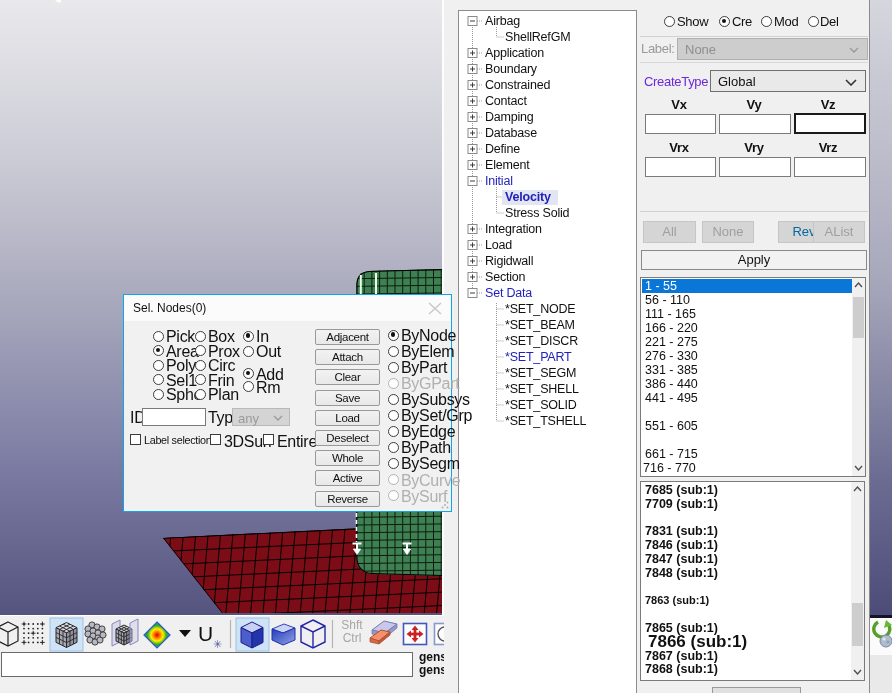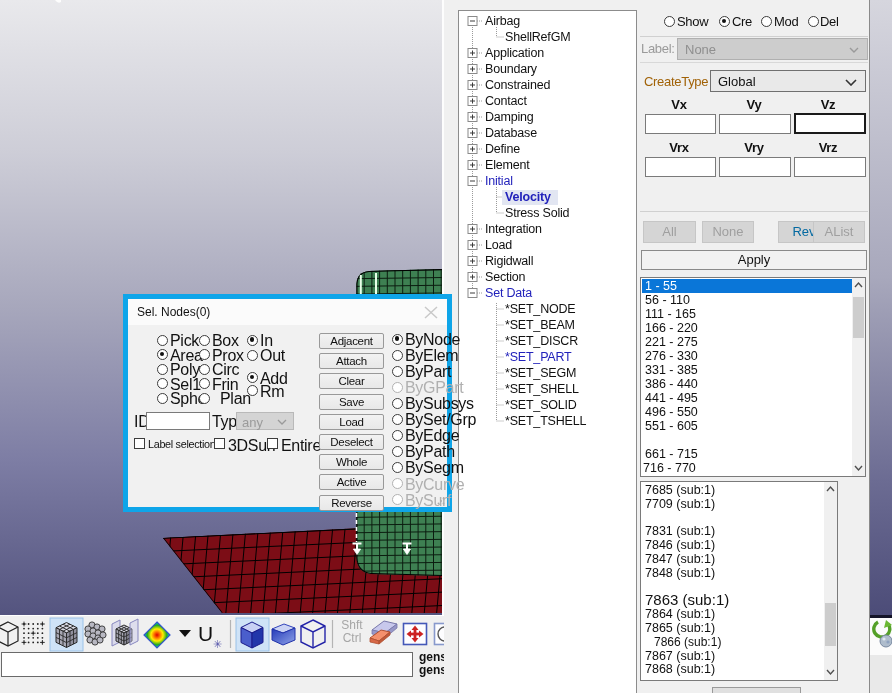--- a/index.html
+++ b/index.html
@@ -390,21 +390,21 @@
 <div class="rlbl" style="left:820px;top:14px;color:#111;font-size:13px;">Del</div>
 <div class="abs" style="left:640px;top:36px;width:228px;height:1px;background:#d0d0d0;"></div>
 <div class="rlbl" style="left:641px;top:41px;color:#9a9a9a;font-size:13px;">Label:</div>
 <div class="abs" style="left:677px;top:38px;width:191px;height:22px;background:#cdcdcd;border:1px solid #b0b0b0;box-sizing:border-box;">
     <div style="position:absolute;left:7px;top:3px;font-size:13px;color:#8f8f8f;">None</div>
     <svg width="10" height="6" style="position:absolute;right:8px;top:8px">
       <path d="M1,1 L5,5 L9,1" stroke="#9a9a9a" stroke-width="1.4" fill="none"></path>
     </svg>
   </div>
 <div class="abs" style="left:640px;top:62px;width:228px;height:1px;background:#d8d8d8;"></div>
-<div class="rlbl" style="left:644px;top:74px;color:#a16207;font-size:13px;">CreateType</div>
+<div class="rlbl" style="left:644px;top:74px;color:#6d28d9;font-size:13px;">CreateType</div>
 <div class="abs" style="left:710px;top:70px;width:156px;height:22px;background:#e9e9e9;border:1px solid #707070;box-sizing:border-box;">
     <div style="position:absolute;left:7px;top:3px;font-size:13px;color:#111;">Global</div>
     <svg width="12" height="7" style="position:absolute;right:8px;top:8px">
       <path d="M1,1 L6,6 L11,1" stroke="#333" stroke-width="1.6" fill="none"></path>
     </svg>
   </div>
 <div class="rlbl" style="left:669px;top:97px;width:20px;text-align:center;font-size:13px;font-weight:bold;">Vx</div>
 <div class="rlbl" style="left:744px;top:97px;width:20px;text-align:center;font-size:13px;font-weight:bold;">Vy</div>
 <div class="rlbl" style="left:818px;top:97px;width:20px;text-align:center;font-size:13px;font-weight:bold;">Vz</div>
 <div class="field" style="left:645px;top:114px;width:71px;height:20px;"></div>
@@ -425,62 +425,60 @@
 <div class="abs" style="left:640px;top:277px;width:226px;height:200px;background:#fff;border:1px solid #7a7a7a;box-sizing:border-box;overflow:hidden;">
 <div style="position:absolute;left:1px;top:1px;width:210px;height:14px;font-size:12.5px;line-height:14px;padding-left:3px;background:#0a76d8;color:#fff;white-space:nowrap;">1 - 55</div>
 <div style="position:absolute;left:1px;top:15px;width:210px;height:14px;font-size:12.5px;line-height:14px;padding-left:3px;color:#111;white-space:nowrap;">56 - 110</div>
 <div style="position:absolute;left:1px;top:29px;width:210px;height:14px;font-size:12.5px;line-height:14px;padding-left:3px;color:#111;white-space:nowrap;">111 - 165</div>
 <div style="position:absolute;left:1px;top:43px;width:210px;height:14px;font-size:12.5px;line-height:14px;padding-left:3px;color:#111;white-space:nowrap;">166 - 220</div>
 <div style="position:absolute;left:1px;top:57px;width:210px;height:14px;font-size:12.5px;line-height:14px;padding-left:3px;color:#111;white-space:nowrap;">221 - 275</div>
 <div style="position:absolute;left:1px;top:71px;width:210px;height:14px;font-size:12.5px;line-height:14px;padding-left:3px;color:#111;white-space:nowrap;">276 - 330</div>
 <div style="position:absolute;left:1px;top:85px;width:210px;height:14px;font-size:12.5px;line-height:14px;padding-left:3px;color:#111;white-space:nowrap;">331 - 385</div>
 <div style="position:absolute;left:1px;top:99px;width:210px;height:14px;font-size:12.5px;line-height:14px;padding-left:3px;color:#111;white-space:nowrap;">386 - 440</div>
 <div style="position:absolute;left:1px;top:113px;width:210px;height:14px;font-size:12.5px;line-height:14px;padding-left:3px;color:#111;white-space:nowrap;">441 - 495</div>
-<div style="position:absolute;left:1px;top:127px;width:210px;height:14px;font-size:12.5px;line-height:14px;padding-left:3px;color:#111;white-space:nowrap;">496 - 550</div>
 <div style="position:absolute;left:1px;top:141px;width:210px;height:14px;font-size:12.5px;line-height:14px;padding-left:3px;color:#111;white-space:nowrap;">551 - 605</div>
 <div style="position:absolute;left:1px;top:169px;width:210px;height:14px;font-size:12.5px;line-height:14px;padding-left:3px;color:#111;white-space:nowrap;">661 - 715</div>
 <div style="position:absolute;left:1px;top:183px;width:210px;height:14px;font-size:12.5px;line-height:14px;padding-left:1px;color:#111;white-space:nowrap;">716 - 770</div>
 <div style="position:absolute;right:0;top:0;width:13px;height:198px;background:#f0f0f0;"><svg width="13" height="198">
         <path d="M3,9 L6.5,5 L10,9" stroke="#505050" stroke-width="1.4" fill="none"></path>
         <rect x="1" y="19" width="11" height="41" fill="#cdcdcd"></rect>
         <path d="M3,188 L6.5,192 L10,188" stroke="#505050" stroke-width="1.4" fill="none"></path>
       </svg></div>
 </div>
-<div class="abs" style="left:640px;top:481px;width:198px;height:200px;background:#fff;border:1px solid #7a7a7a;box-sizing:border-box;overflow:hidden;">
+<div class="abs" style="left:640px;top:481px;width:225px;height:200px;background:#fff;border:1px solid #7a7a7a;box-sizing:border-box;overflow:hidden;font-weight:bold;">
 <div style="position:absolute;left:1px;top:1.0px;width:210px;height:14px;font-size:12.5px;line-height:14px;padding-left:3px;color:#111;white-space:nowrap;">7685 (sub:1)</div>
 <div style="position:absolute;left:1px;top:14.8px;width:210px;height:14px;font-size:12.5px;line-height:14px;padding-left:3px;color:#111;white-space:nowrap;">7709 (sub:1)</div>
 <div style="position:absolute;left:1px;top:42.4px;width:210px;height:14px;font-size:12.5px;line-height:14px;padding-left:3px;color:#111;white-space:nowrap;">7831 (sub:1)</div>
 <div style="position:absolute;left:1px;top:56.2px;width:210px;height:14px;font-size:12.5px;line-height:14px;padding-left:3px;color:#111;white-space:nowrap;">7846 (sub:1)</div>
 <div style="position:absolute;left:1px;top:70.0px;width:210px;height:14px;font-size:12.5px;line-height:14px;padding-left:3px;color:#111;white-space:nowrap;">7847 (sub:1)</div>
 <div style="position:absolute;left:1px;top:83.8px;width:210px;height:14px;font-size:12.5px;line-height:14px;padding-left:3px;color:#111;white-space:nowrap;">7848 (sub:1)</div>
-<div style="position:absolute;left:1px;top:111.4px;width:210px;height:14px;font-size:15px;line-height:14px;padding-left:3px;color:#111;white-space:nowrap;">7863 (sub:1)</div>
-<div style="position:absolute;left:1px;top:125.2px;width:210px;height:14px;font-size:12.5px;line-height:14px;padding-left:3px;color:#111;white-space:nowrap;">7864 (sub:1)</div>
+<div style="position:absolute;left:1px;top:111.4px;width:210px;height:14px;font-size:11px;line-height:14px;padding-left:3px;color:#111;white-space:nowrap;">7863 (sub:1)</div>
 <div style="position:absolute;left:1px;top:139.0px;width:210px;height:14px;font-size:12.5px;line-height:14px;padding-left:3px;color:#111;white-space:nowrap;">7865 (sub:1)</div>
-<div style="position:absolute;left:1px;top:152.8px;width:210px;height:14px;font-size:12px;line-height:14px;padding-left:12px;color:#111;white-space:nowrap;">7866 (sub:1)</div>
+<div style="position:absolute;left:1px;top:152.8px;width:210px;height:14px;font-size:17px;line-height:14px;padding-left:6px;color:#111;white-space:nowrap;">7866 (sub:1)</div>
 <div style="position:absolute;left:1px;top:166.6px;width:210px;height:14px;font-size:12.5px;line-height:14px;padding-left:3px;color:#111;white-space:nowrap;">7867 (sub:1)</div>
 <div style="position:absolute;left:1px;top:180.4px;width:210px;height:14px;font-size:12.5px;line-height:14px;padding-left:3px;color:#111;white-space:nowrap;">7868 (sub:1)</div>
 <div style="position:absolute;right:0;top:0;width:13px;height:198px;background:#f0f0f0;"><svg width="13" height="198">
         <path d="M3,9 L6.5,5 L10,9" stroke="#505050" stroke-width="1.4" fill="none"></path>
         <rect x="1" y="121" width="11" height="43" fill="#cdcdcd"></rect>
         <path d="M3,188 L6.5,192 L10,188" stroke="#505050" stroke-width="1.4" fill="none"></path>
       </svg></div>
 </div>
 <div class="abs" style="left:712px;top:687px;width:89px;height:10px;background:#e0e0e0;border:1px solid #9a9a9a;box-sizing:border-box;"></div>
 <div class="abs" style="left:870px;top:0;width:22px;height:615px;background:linear-gradient(#d6d6de,#a8a8bc 45%,#6c6c93 78%,#4c4c78);"></div>
 <div class="abs" style="left:870px;top:615px;width:22px;height:3px;background:#141428;"></div>
 <div class="abs" style="left:870px;top:618px;width:22px;height:37px;background:#fbfbfb;"></div>
 <div class="abs" style="left:870px;top:655px;width:22px;height:38px;background:#e9e9e9;"></div>
 <svg class="abs" style="left:872px;top:620px" width="20" height="30">
     <path d="M6,2 A8,8 0 1 0 16,4" fill="none" stroke="#54a028" stroke-width="3.4"></path>
     <path d="M14,0 L20,5 L12,8 Z" fill="#6ab833"></path>
     <circle cx="14" cy="21" r="6" fill="#aebccc" stroke="#7888a0" stroke-width="1"></circle>
     <circle cx="12" cy="19" r="1.6" fill="#dde6f0"></circle>
     <circle cx="16" cy="22" r="1.6" fill="#8ea2c0"></circle>
   </svg>
-<div class="abs" style="left:123px;top:294px;width:329px;height:218px;background:#f1f1f1;border:5px solid #0ea5e9;box-sizing:border-box;">
+<div class="abs" style="left:123px;top:294px;width:329px;height:218px;background:#f1f1f1;border:1px solid #0ea5e9;box-sizing:border-box;">
 <div style="position:absolute;left:0;top:0;width:100%;height:26px;background:#fbfbfb;"></div>
 <div style="position:absolute;left:9px;top:6px;font-size:12px;color:#111;">Sel. Nodes(0)</div>
 <svg style="position:absolute;right:9px;top:7px" width="14" height="13">
       <path d="M1,1 L13,12 M13,1 L1,12" stroke="#c9c9c9" stroke-width="1.5"></path>
     </svg>
 <div class="radio" style="left:29px;top:35.5px;"></div>
 <div class="rlbl" style="left:42px;top:33px;">Pick</div>
 <div class="radio sel" style="left:29px;top:50.0px;"></div>
 <div class="rlbl" style="left:42px;top:47.5px;">Area</div>
 <div class="radio" style="left:29px;top:64.7px;"></div>
@@ -491,21 +489,21 @@
 <div class="rlbl" style="left:42px;top:91.1px;">Sphe</div>
 <div class="radio" style="left:71px;top:35.5px;"></div>
 <div class="rlbl" style="left:84px;top:33px;">Box</div>
 <div class="radio" style="left:71px;top:50.0px;"></div>
 <div class="rlbl" style="left:84px;top:47.5px;">Prox</div>
 <div class="radio" style="left:71px;top:64.7px;"></div>
 <div class="rlbl" style="left:84px;top:62.2px;">Circ</div>
 <div class="radio" style="left:71px;top:79.1px;"></div>
 <div class="rlbl" style="left:84px;top:76.6px;">Frin</div>
 <div class="radio" style="left:71px;top:93.6px;"></div>
-<div class="rlbl" style="left:92px;top:91.1px;">Plan</div>
+<div class="rlbl" style="left:84px;top:91.1px;">Plan</div>
 <div class="radio sel" style="left:119px;top:35.5px;"></div>
 <div class="rlbl" style="left:132px;top:33px;">In</div>
 <div class="radio" style="left:119px;top:50.5px;"></div>
 <div class="rlbl" style="left:132px;top:48px;">Out</div>
 <div class="radio sel" style="left:119px;top:73.0px;"></div>
 <div class="rlbl" style="left:132px;top:70.5px;">Add</div>
 <div class="radio" style="left:119px;top:86.0px;"></div>
 <div class="rlbl" style="left:132px;top:83.5px;">Rm</div>
 <div class="rlbl" style="left:6px;top:114px;">ID</div>
 <div class="field" style="left:18px;top:113px;width:64px;height:18px;"></div>

